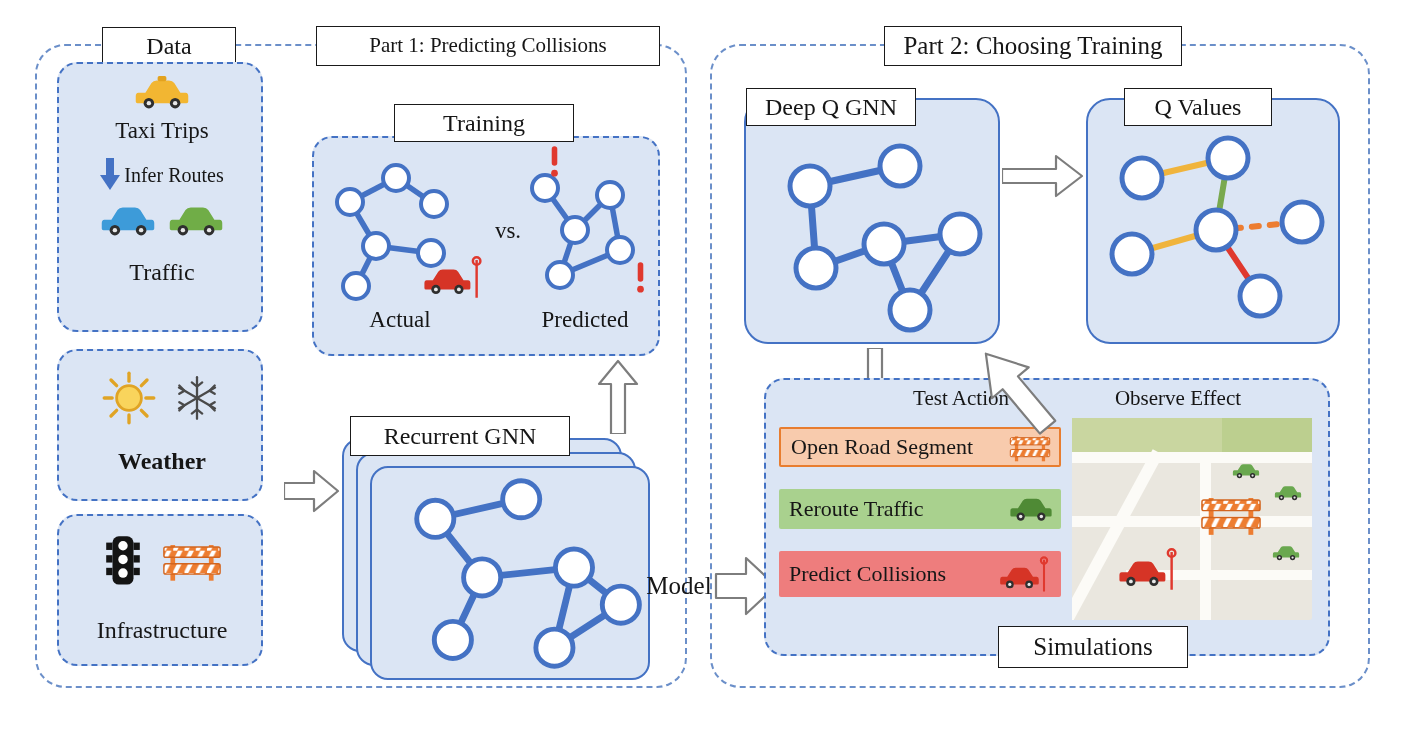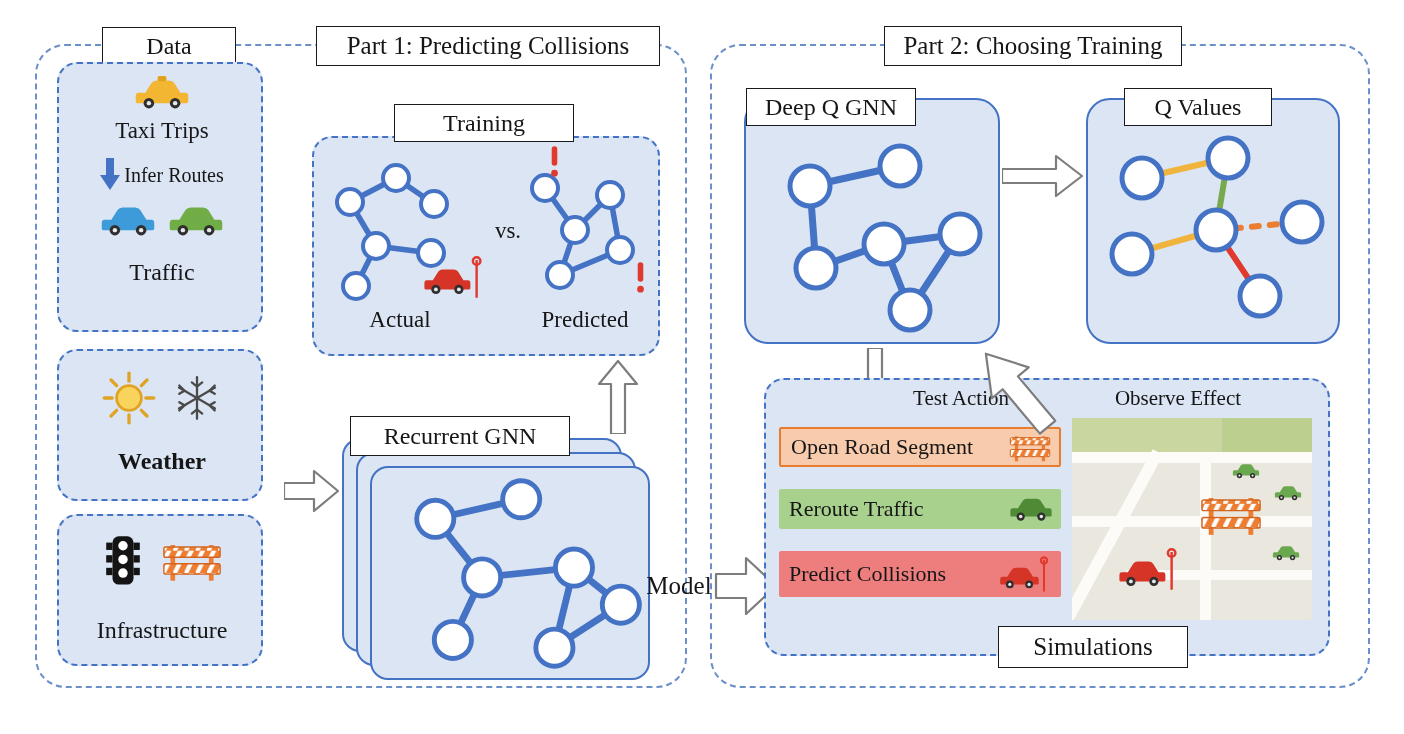--- a/index.html
+++ b/index.html
@@ -90,21 +90,21 @@
         <g style="color:#d63426">
             <use href="#sym-car" x="2" y="12" width="52" height="32.5"></use>
           </g>
       </symbol>
     </defs>
   </svg>
 
   <div class="abs outline" style="left:35px;top:44px;width:652px;height:644px;"></div>
   <div class="abs outline" style="left:710px;top:44px;width:660px;height:644px;"></div>
 
-  <div class="abs label-box" style="left:316px;top:26px;width:342px;height:38px;font-size:25px;">
+  <div class="abs label-box" style="left:316px;top:26px;width:342px;height:38px;font-size:21px;">
     <span class="txt">Part 1: Predicting Collisions</span>
   </div>
   <div class="abs label-box" style="left:102px;top:27px;width:132px;height:36px;font-size:24px;">
     <span class="txt">Data</span>
   </div>
 
   <div class="abs dash-panel" style="left:57px;top:62px;width:206px;height:270px;">
     <div class="abs" style="left:75px;top:12px;">
       <svg width="56" height="35" viewBox="0 0 64 40" style="color:#f2b632">
           <use href="#sym-car"></use>

